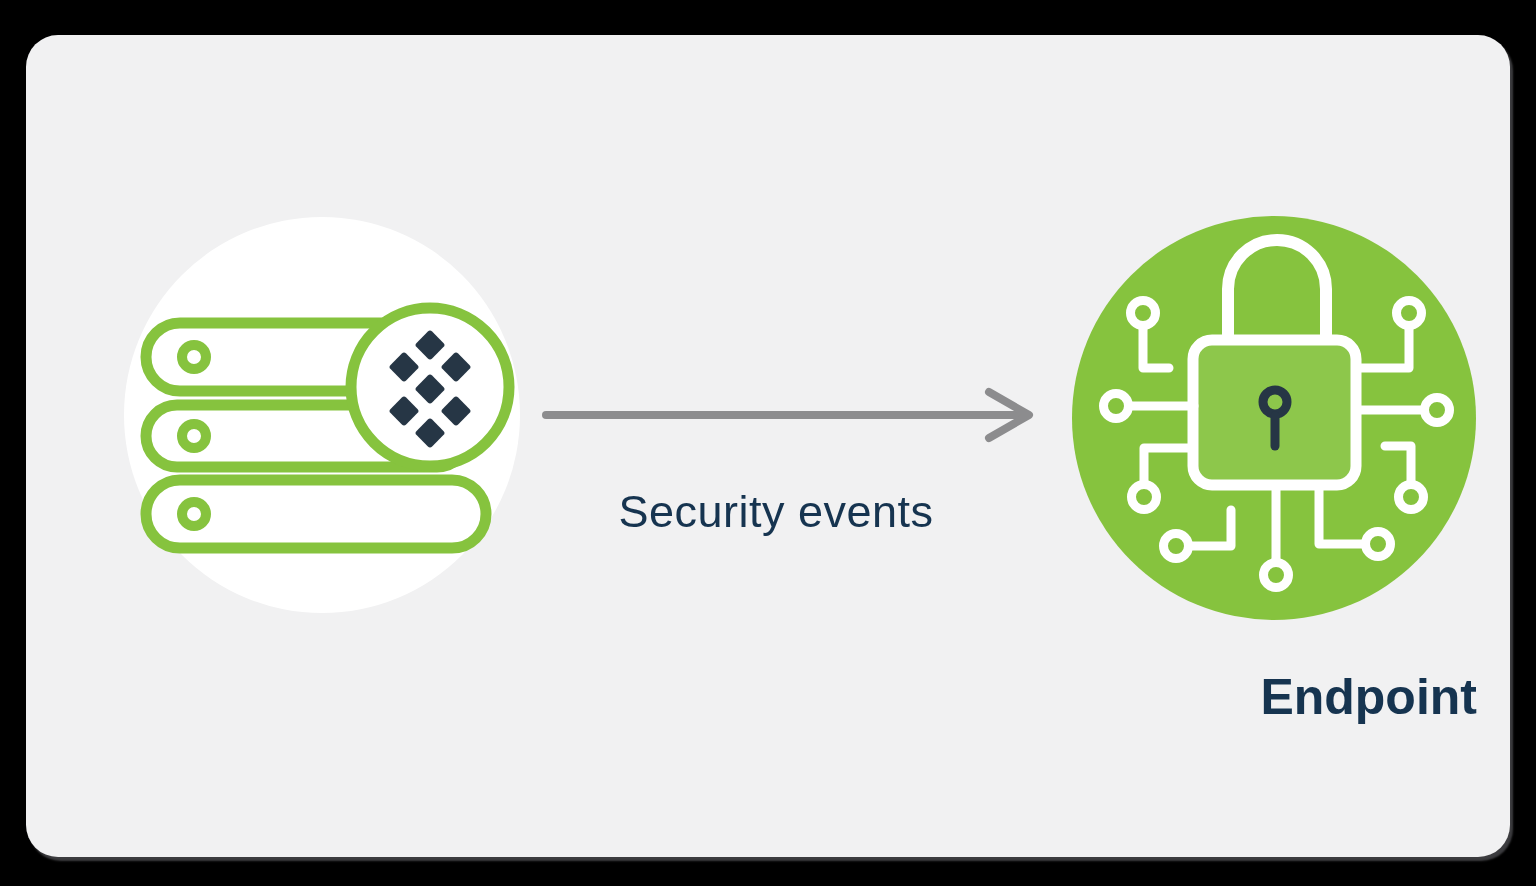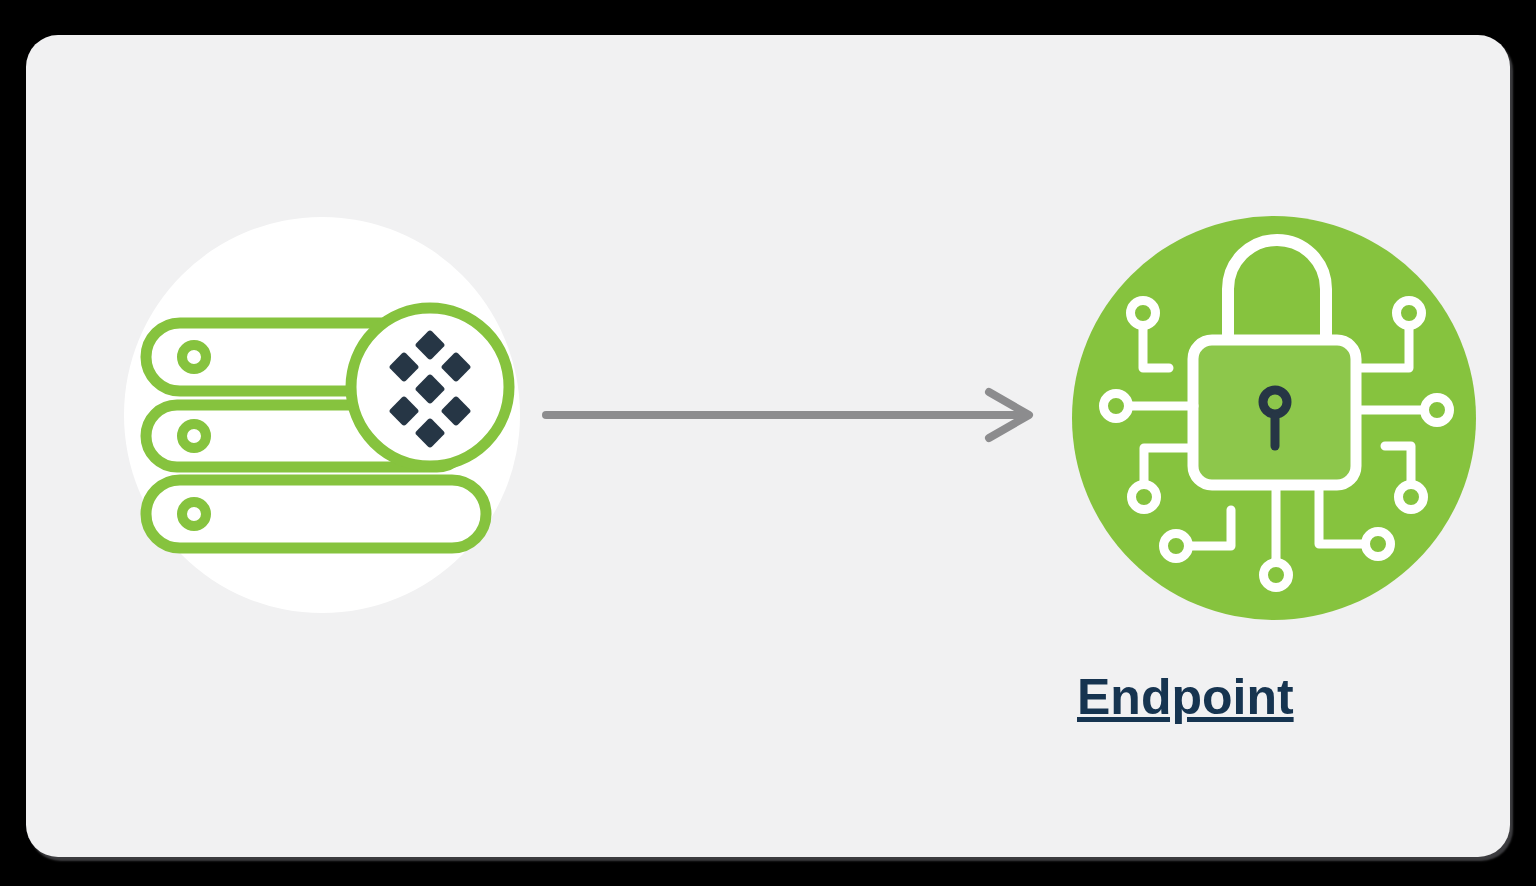--- a/index.html
+++ b/index.html
@@ -44,27 +44,26 @@
     font-size:45px;
     line-height:50px;
     letter-spacing:0.5px;
     color:var(--navy);
     font-weight:400;
   }
   .endpoint-label{
     position:absolute;
     left:1051px;top:630px;
     width:400px;
-    text-align:left;
+    text-align:right;
     font-size:50px;
     line-height:64px;
     font-weight:700;
     color:var(--navy);
     letter-spacing:0px;
-    text-decoration:underline;
   }
 </style>
 </head>
 <body>
 
 <div class="stage">
   <div class="card">
 
     <svg class="diagram-svg" viewBox="0 0 1536 886">
 
@@ -128,19 +127,20 @@
           <circle cx="1411" cy="375" r="12.5"></circle>
           <circle cx="1118" cy="462" r="12.5"></circle>
           <circle cx="1385" cy="462" r="12.5"></circle>
           <circle cx="1150" cy="511" r="12.5"></circle>
           <circle cx="1352" cy="509" r="12.5"></circle>
           <circle cx="1250" cy="540" r="12.5"></circle>
         </g>
       </g>
     </svg>
 
+    <div class="arrow-label">Security events</div>
 
     <div class="endpoint-label">
       <div>Endpoint</div>
     </div>
 
   </div>
 </div>
 
 </body></html>

